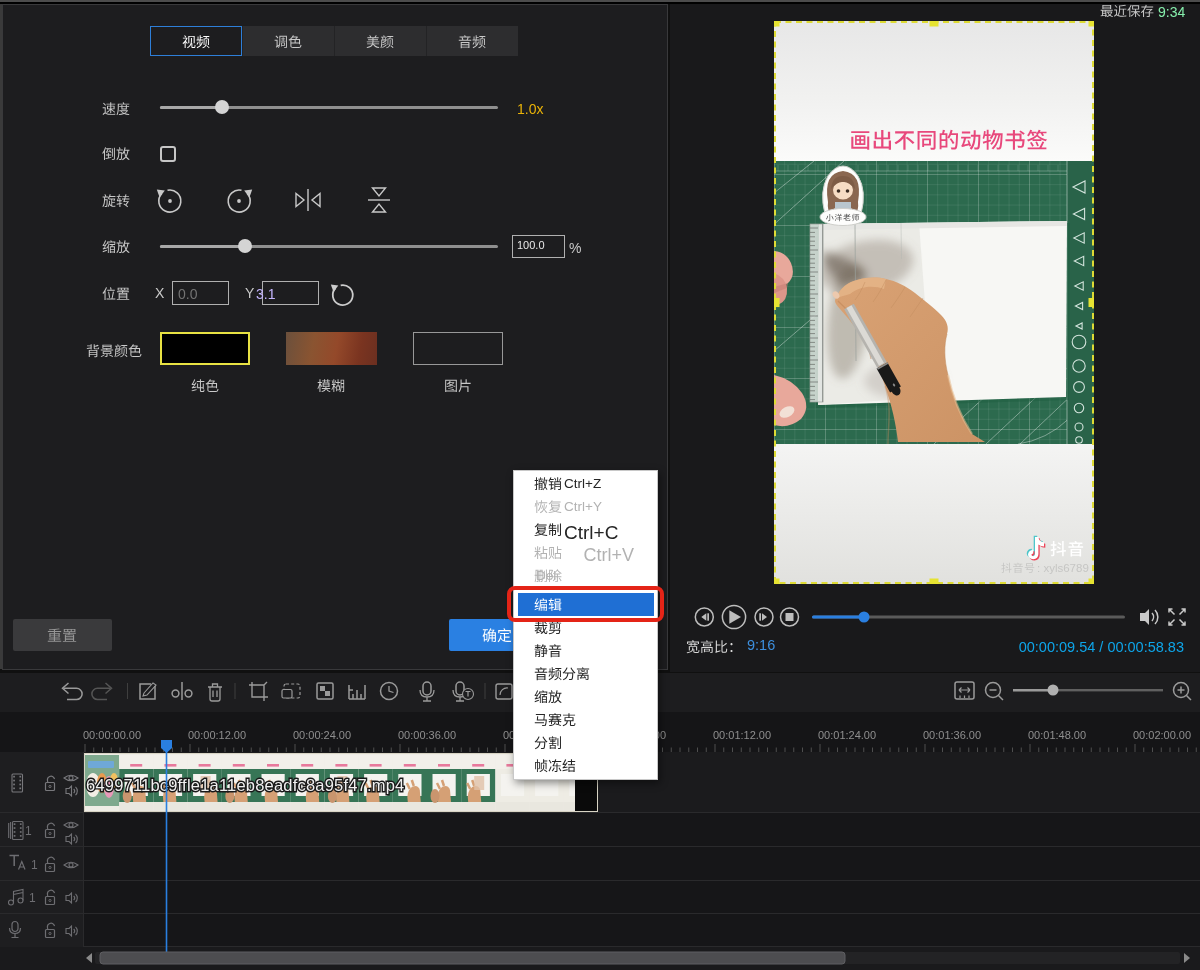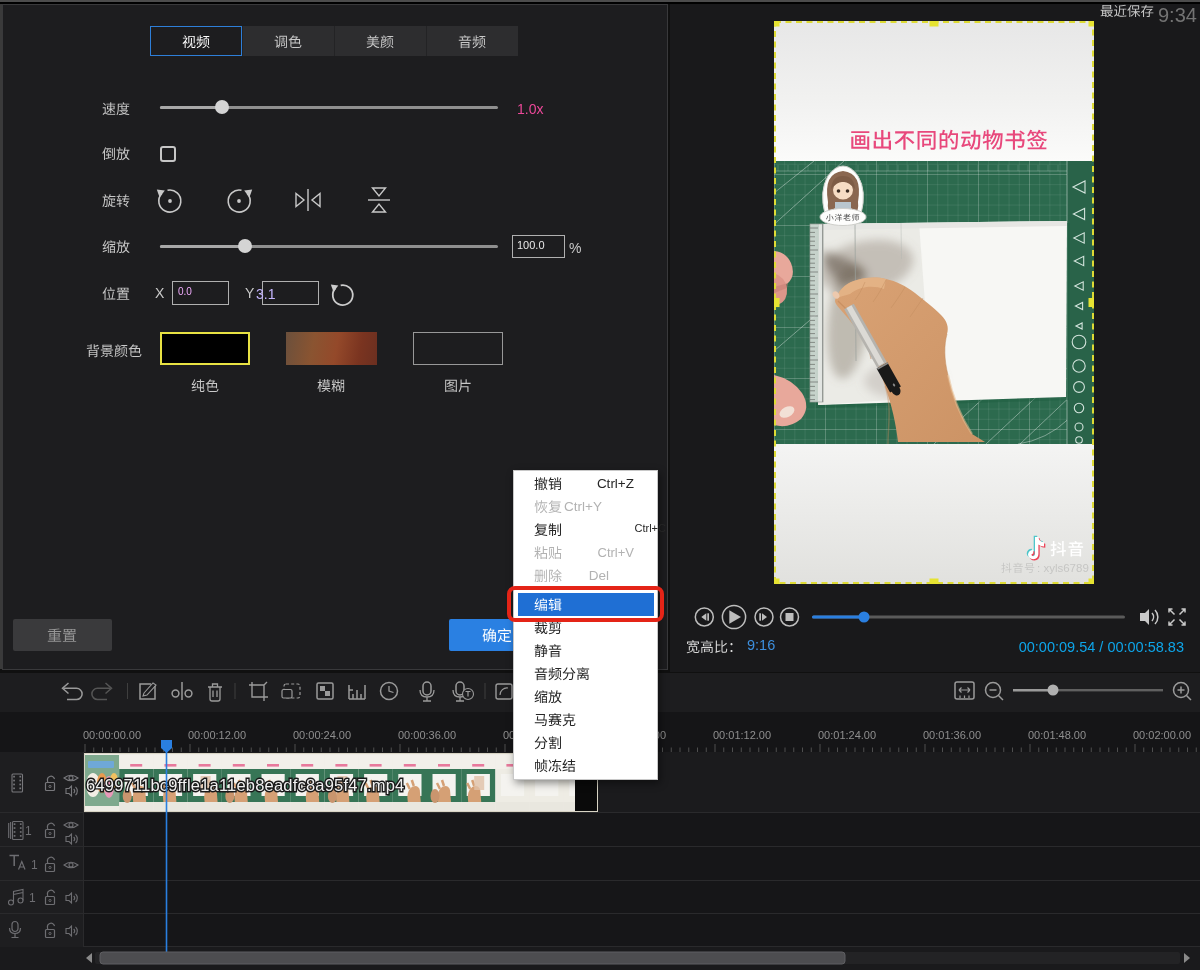--- a/index.html
+++ b/index.html
@@ -51,21 +51,21 @@
     <g transform="translate(0,16)">
       <g fill="#c9c9c9" transform="scale(0.014,-0.014)">
         <path transform="translate(0,0)" d="M68 760C124 708 192 634 223 587L283 632C250 679 181 750 125 799ZM266 483H48V413H194V100C148 84 95 42 42 -9L89 -72C142 -10 194 43 231 43C254 43 285 14 327 -11C397 -50 482 -61 600 -61C695 -61 869 -55 941 -50C942 -29 954 5 962 24C865 14 717 7 602 7C494 7 408 13 344 50C309 69 286 87 266 97ZM428 528H587V400H428ZM660 528H827V400H660ZM587 839V736H318V671H587V588H358V340H554C496 255 398 174 306 135C322 121 344 96 355 78C437 121 525 198 587 283V49H660V281C744 220 833 147 880 95L928 145C875 201 773 279 684 340H899V588H660V671H945V736H660V839Z"></path>
         <path transform="translate(1000,0)" d="M386 644V557H225V495H386V329H775V495H937V557H775V644H701V557H458V644ZM701 495V389H458V495ZM757 203C713 151 651 110 579 78C508 111 450 153 408 203ZM239 265V203H369L335 189C376 133 431 86 497 47C403 17 298 -1 192 -10C203 -27 217 -56 222 -74C347 -60 469 -35 576 7C675 -37 792 -65 918 -80C927 -61 946 -31 962 -15C852 -5 749 15 660 46C748 93 821 157 867 243L820 268L807 265ZM473 827C487 801 502 769 513 741H126V468C126 319 119 105 37 -46C56 -52 89 -68 104 -80C188 78 201 309 201 469V670H948V741H598C586 773 566 813 548 845Z"></path>
       </g>
     </g>
   </svg>
 <div class="abs" style="left:160px;top:106px;width:338px;height:3px;background:#8f8f8f;border-radius:2px"></div>
 <div class="abs" style="left:160px;top:106px;width:62px;height:3px;background:#a8a8a8;border-radius:2px"></div>
 <div class="abs" style="left:215px;top:100px;width:14px;height:14px;background:#d4d4d4;border-radius:50%"></div>
-<span class="abs" style="left:517px;top:101px;font-size:14px;color:#ec4899">1.0x</span>
+<span class="abs" style="left:517px;top:101px;font-size:14px;color:#eab308">1.0x</span>
 <svg style="position:absolute;left:102px;top:143px;pointer-events:none;" width="30" height="21">
     <g transform="translate(0,16)">
       <g fill="#c9c9c9" transform="scale(0.014,-0.014)">
         <path transform="translate(0,0)" d="M708 758V168H774V758ZM852 812V31C852 13 846 8 829 7C811 6 756 6 692 8C703 -10 715 -41 719 -60C798 -60 847 -58 878 -46C908 -35 920 -15 920 31V812ZM512 630C530 604 548 575 565 546L375 521C410 574 444 640 470 704H662V769H294V704H394C368 633 332 567 319 548C306 524 292 508 278 504C287 487 297 454 301 439C322 449 354 456 595 492C608 467 619 444 626 425L683 453C662 506 612 590 566 653ZM223 836C177 682 102 528 19 427C32 408 51 368 57 350C87 387 116 430 144 478V-80H214V614C244 679 270 748 291 817ZM251 66 264 -2C374 21 526 52 671 83L666 144L493 110V252H650V317H493V428H423V317H278V252H423V97Z"></path>
         <path transform="translate(1000,0)" d="M206 823C225 780 248 723 257 686L326 709C316 743 293 799 272 842ZM44 678V608H162V400C162 258 147 100 25 -30C43 -43 68 -63 81 -79C214 63 234 233 234 399V405H371C364 130 357 33 340 11C333 -1 324 -3 310 -3C294 -3 257 -3 216 1C226 -18 233 -48 235 -69C278 -71 320 -71 344 -68C371 -66 387 -58 404 -35C430 -1 436 111 442 440C443 451 443 475 443 475H234V608H488V678ZM625 583H813C793 456 763 348 717 257C673 349 642 457 622 574ZM612 841C582 668 527 500 445 395C462 381 491 353 503 338C530 374 555 416 577 463C601 359 632 265 673 183C614 98 536 32 431 -17C446 -32 468 -65 475 -82C575 -31 653 33 713 113C767 31 834 -34 918 -78C930 -58 954 -29 971 -14C882 27 813 95 759 181C822 289 862 421 888 583H962V653H647C663 709 677 768 689 828Z"></path>
       </g>
     </g>
   </svg>
 <div class="abs" style="left:160px;top:146px;width:16px;height:16px;border:2px solid #c6c6c6;border-radius:3px"></div>
 <svg style="position:absolute;left:102px;top:190px;pointer-events:none;" width="30" height="21">
@@ -115,21 +115,21 @@
 <svg style="position:absolute;left:102px;top:283px;pointer-events:none;" width="30" height="21">
     <g transform="translate(0,16)">
       <g fill="#c9c9c9" transform="scale(0.014,-0.014)">
         <path transform="translate(0,0)" d="M369 658V585H914V658ZM435 509C465 370 495 185 503 80L577 102C567 204 536 384 503 525ZM570 828C589 778 609 712 617 669L692 691C682 734 660 797 641 847ZM326 34V-38H955V34H748C785 168 826 365 853 519L774 532C756 382 716 169 678 34ZM286 836C230 684 136 534 38 437C51 420 73 381 81 363C115 398 148 439 180 484V-78H255V601C294 669 329 742 357 815Z"></path>
         <path transform="translate(1000,0)" d="M651 748H820V658H651ZM417 748H582V658H417ZM189 748H348V658H189ZM190 427V6H57V-50H945V6H808V427H495L509 486H922V545H520L531 603H895V802H117V603H454L446 545H68V486H436L424 427ZM262 6V68H734V6ZM262 275H734V217H262ZM262 320V376H734V320ZM262 172H734V113H262Z"></path>
       </g>
     </g>
   </svg>
 <span class="abs" style="left:155px;top:285px;font-size:14px;color:#c9c9c9">X</span>
 <div class="abs" style="left:172px;top:281px;width:57px;height:24px;border:1px solid #b0b0b0"></div>
-<span class="abs" style="left:178px;top:286px;font-size:10px;color:#f0abfc">0.0</span>
+<span class="abs" style="left:178px;top:286px;font-size:14px;color:#737373">0.0</span>
 <span class="abs" style="left:245px;top:285px;font-size:14px;color:#c9c9c9">Y</span>
 <div class="abs" style="left:262px;top:281px;width:57px;height:24px;border:1px solid #b0b0b0"></div>
 <span class="abs" style="left:256px;top:286px;font-size:14px;color:#c4b5fd">3.1</span>
 <svg class="abs" style="left:328px;top:279px" width="30" height="30" fill="none" stroke="#cccccc" stroke-width="1.8">
 <g transform="translate(15,16)">
       <path d="M -7.5,-6.8 A 10,10 0 1 0 -2.3,-9.7"></path>
       <path d="M -12.2,-10.4 L -4.7,-9.5 L -9.5,-3 Z" fill="#cccccc" stroke="none"></path>
     </g>
 </svg>
 <svg style="position:absolute;left:86px;top:340px;pointer-events:none;" width="58" height="21">
@@ -190,21 +190,21 @@
 <svg style="position:absolute;left:1100px;top:1px;pointer-events:none;" width="56" height="20">
     <g transform="translate(0,15)">
       <g fill="#c9c9c9" transform="scale(0.0135,-0.0135)">
         <path transform="translate(0,0)" d="M248 635H753V564H248ZM248 755H753V685H248ZM176 808V511H828V808ZM396 392V325H214V392ZM47 43 54 -24 396 17V-80H468V26L522 33V94L468 88V392H949V455H49V392H145V52ZM507 330V268H567L547 262C577 189 618 124 671 70C616 29 554 -2 491 -22C504 -35 522 -61 529 -77C596 -53 662 -19 720 26C776 -20 843 -55 919 -77C929 -59 948 -32 964 -18C891 0 826 31 771 71C837 135 889 215 920 314L877 333L863 330ZM613 268H832C806 209 767 157 721 113C675 157 639 209 613 268ZM396 269V198H214V269ZM396 142V80L214 59V142Z"></path>
         <path transform="translate(1000,0)" d="M81 783C136 730 201 654 231 607L292 650C260 697 193 769 138 820ZM866 840C764 809 574 789 415 780V558C415 428 406 250 318 120C335 111 368 89 381 75C459 187 483 344 489 475H693V78H767V475H952V545H491V558V720C644 730 814 749 928 784ZM262 478H52V404H189V125C144 108 92 63 39 6L89 -63C140 5 189 64 223 64C245 64 277 30 319 4C389 -39 472 -51 597 -51C693 -51 872 -45 943 -40C944 -19 956 19 965 39C868 28 718 20 599 20C486 20 401 27 336 68C302 88 281 107 262 119Z"></path>
         <path transform="translate(2000,0)" d="M452 726H824V542H452ZM380 793V474H598V350H306V281H554C486 175 380 74 277 23C294 9 317 -18 329 -36C427 21 528 121 598 232V-80H673V235C740 125 836 20 928 -38C941 -19 964 7 981 22C884 74 782 175 718 281H954V350H673V474H899V793ZM277 837C219 686 123 537 23 441C36 424 58 384 65 367C102 404 138 448 173 496V-77H245V607C284 673 319 744 347 815Z"></path>
         <path transform="translate(3000,0)" d="M613 349V266H335V196H613V10C613 -4 610 -8 592 -9C574 -10 514 -10 448 -8C458 -29 468 -58 471 -79C557 -79 613 -79 647 -68C680 -56 689 -35 689 9V196H957V266H689V324C762 370 840 432 894 492L846 529L831 525H420V456H761C718 416 663 375 613 349ZM385 840C373 797 359 753 342 709H63V637H311C246 499 153 370 31 284C43 267 61 235 69 216C112 247 152 282 188 320V-78H264V411C316 481 358 557 394 637H939V709H424C438 746 451 784 462 821Z"></path>
       </g>
     </g>
   </svg>
-<span class="abs" style="left:1158px;top:4px;font-size:20px;color:#737373">9:34</span>
+<span class="abs" style="left:1158px;top:4px;font-size:14px;color:#86efac">9:34</span>
 <svg class="abs" style="left:774px;top:21px" width="320" height="563" viewBox="0 0 320 563">
     <defs>
 <linearGradient id="topband" x1="0" y1="0" x2="0" y2="1">
         <stop offset="0" stop-color="#e7e7e7"></stop>
         <stop offset="0.55" stop-color="#f1f1f0"></stop>
         <stop offset="1" stop-color="#fbfbfa"></stop>
       </linearGradient>
 <linearGradient id="botband" x1="0" y1="0" x2="0" y2="1">
         <stop offset="0" stop-color="#f4f4f3"></stop>
         <stop offset="1" stop-color="#e1e1de"></stop>
@@ -931,57 +931,57 @@
   </svg>
 <div class="abs" style="left:513px;top:470px;width:145px;height:310px;background:#fff;border:1px solid #c8c8c8;box-shadow:2px 3px 8px rgba(0,0,0,0.45);z-index:40"></div>
 <svg style="position:absolute;left:534px;top:472.5px;pointer-events:none;z-index:50;" width="30" height="21">
     <g transform="translate(0,16)">
       <g fill="#262626" transform="scale(0.014,-0.014)">
         <path transform="translate(0,0)" d="M306 735V672H412C389 619 358 570 347 556C334 539 322 527 311 525C318 509 328 478 331 465C347 474 376 478 568 507L585 463L638 486C623 527 592 591 565 640L514 620C524 601 535 580 546 558L402 539C429 577 458 624 482 672H660V735H520C511 766 497 805 483 837L422 825C433 798 444 764 453 735ZM149 839V638H48V568H149V342L34 309L54 235L149 266V4C149 -8 146 -11 135 -11C125 -11 96 -12 63 -10C72 -30 80 -60 82 -77C132 -77 165 -75 187 -63C207 -52 215 -32 215 4V288L315 321L304 390L215 362V568H305V638H215V839ZM401 243H542V163H401ZM401 296V377H542V296ZM337 435V-74H401V109H542V2C542 -7 540 -10 530 -10C520 -10 492 -10 459 -9C468 -27 477 -54 478 -72C525 -72 558 -71 579 -60C600 -49 606 -30 606 2V435ZM751 600H853C842 477 825 366 796 270C767 368 751 472 742 565ZM726 847C709 684 678 526 616 423C631 411 655 382 663 369C678 394 691 421 703 450C715 363 734 269 763 182C727 97 677 26 608 -29C622 -42 645 -68 653 -82C712 -31 759 30 795 100C826 31 866 -30 917 -78C928 -61 950 -33 963 -21C904 28 861 97 829 174C876 292 903 434 919 600H962V666H765C776 721 786 779 793 838Z"></path>
         <path transform="translate(1000,0)" d="M438 777C477 719 518 641 533 592L596 624C579 674 537 749 497 805ZM887 812C862 753 817 671 783 622L840 595C875 643 919 717 953 783ZM178 837C148 745 97 657 37 597C50 582 69 545 75 530C107 563 137 604 164 649H410V720H203C218 752 232 785 243 818ZM62 344V275H206V77C206 34 175 6 158 -4C170 -19 188 -50 194 -67C209 -51 236 -34 404 60C399 75 392 104 390 124L275 64V275H415V344H275V479H393V547H106V479H206V344ZM520 312H855V203H520ZM520 377V484H855V377ZM656 841V554H452V-80H520V139H855V15C855 1 850 -3 836 -3C821 -4 770 -4 714 -3C725 -21 734 -52 737 -71C813 -71 860 -71 887 -58C915 -47 924 -25 924 14V555L855 554H726V841Z"></path>
       </g>
     </g>
   </svg>
-<span class="abs" style="left:564px;top:475.5px;width:70px;text-align:right;font-size:13.5px;color:#262626;z-index:50">Ctrl+Z</span>
+<span class="abs" style="left:564px;top:475.5px;width:70px;text-align:left;font-size:13.5px;color:#262626;z-index:50">Ctrl+Z</span>
 <svg style="position:absolute;left:534px;top:495.5px;pointer-events:none;z-index:50;" width="30" height="21">
     <g transform="translate(0,16)">
       <g fill="#b2b2b2" transform="scale(0.014,-0.014)">
         <path transform="translate(0,0)" d="M166 840V-79H236V840ZM88 649C83 566 66 456 39 391L97 370C125 442 142 557 145 640ZM242 659C271 596 297 513 304 463L361 488C354 537 326 617 296 678ZM587 482C575 396 554 311 518 252C532 245 557 230 568 221C604 283 630 377 645 471ZM867 489C851 404 823 314 788 254C804 247 831 235 844 226C877 289 908 385 928 476ZM504 842C499 789 494 738 488 688H346V619H478C444 408 386 232 277 114C292 102 322 76 333 63C450 198 511 387 548 619H944V688H558C564 736 569 785 574 836ZM704 584C691 258 648 59 423 -21C439 -36 457 -63 466 -82C594 -30 668 53 710 176C753 63 818 -27 912 -75C922 -57 943 -31 960 -18C848 31 774 144 738 282C755 367 763 466 767 581Z"></path>
         <path transform="translate(1000,0)" d="M288 442H753V374H288ZM288 559H753V493H288ZM213 614V319H325C268 243 180 173 93 127C109 115 135 90 147 78C187 102 229 132 269 166C311 123 362 85 422 54C301 18 165 -3 33 -13C45 -30 58 -61 62 -80C214 -65 372 -36 508 15C628 -32 769 -60 920 -72C930 -53 947 -23 963 -6C830 2 705 21 596 52C688 97 766 155 818 228L771 259L759 255H358C375 275 391 296 405 317L399 319H831V614ZM267 840C220 741 134 649 48 590C63 576 86 545 96 530C148 570 201 622 246 680H902V743H292C308 768 323 793 335 819ZM700 197C650 151 583 113 505 83C430 113 367 151 320 197Z"></path>
       </g>
     </g>
   </svg>
 <span class="abs" style="left:564px;top:498.5px;width:70px;text-align:left;font-size:13.5px;color:#b2b2b2;z-index:50">Ctrl+Y</span>
 <svg style="position:absolute;left:534px;top:518.5px;pointer-events:none;z-index:50;" width="30" height="21">
     <g transform="translate(0,16)">
       <g fill="#262626" transform="scale(0.014,-0.014)">
         <path transform="translate(0,0)" d="M288 442H753V374H288ZM288 559H753V493H288ZM213 614V319H325C268 243 180 173 93 127C109 115 135 90 147 78C187 102 229 132 269 166C311 123 362 85 422 54C301 18 165 -3 33 -13C45 -30 58 -61 62 -80C214 -65 372 -36 508 15C628 -32 769 -60 920 -72C930 -53 947 -23 963 -6C830 2 705 21 596 52C688 97 766 155 818 228L771 259L759 255H358C375 275 391 296 405 317L399 319H831V614ZM267 840C220 741 134 649 48 590C63 576 86 545 96 530C148 570 201 622 246 680H902V743H292C308 768 323 793 335 819ZM700 197C650 151 583 113 505 83C430 113 367 151 320 197Z"></path>
         <path transform="translate(1000,0)" d="M676 748V194H747V748ZM854 830V23C854 7 849 2 834 2C815 1 759 1 700 3C710 -20 721 -55 725 -76C800 -76 855 -74 885 -62C916 -48 928 -26 928 24V830ZM142 816C121 719 87 619 41 552C60 545 93 532 108 524C125 553 142 588 158 627H289V522H45V453H289V351H91V2H159V283H289V-79H361V283H500V78C500 67 497 64 486 64C475 63 442 63 400 65C409 46 418 19 421 -1C476 -1 515 0 538 11C563 23 569 42 569 76V351H361V453H604V522H361V627H565V696H361V836H289V696H183C194 730 204 766 212 802Z"></path>
       </g>
     </g>
   </svg>
-<span class="abs" style="left:596px;top:521.5px;width:70px;text-align:right;font-size:11px;color:#262626;z-index:50">Ctrl+C</span>
+<span class="abs" style="left:564px;top:521.5px;width:70px;font-size:19px;color:#262626;z-index:50">Ctrl+C</span>
 <svg style="position:absolute;left:534px;top:541.5px;pointer-events:none;z-index:50;" width="30" height="21">
     <g transform="translate(0,16)">
       <g fill="#b2b2b2" transform="scale(0.014,-0.014)">
         <path transform="translate(0,0)" d="M55 754C83 687 108 599 114 541L175 557C167 616 142 702 112 770ZM397 779C382 712 352 613 326 554L379 538C407 594 441 686 469 761ZM461 360V-80H534V-33H854V-76H929V360H706V566H960V639H706V840H629V360ZM534 38V289H854V38ZM46 496V425H209C168 314 95 188 27 118C40 99 59 68 67 46C122 108 179 209 223 312V-79H295V297C335 249 387 183 406 151L450 211C428 238 329 340 295 370V425H459V496H295V840H223V496Z"></path>
         <path transform="translate(1000,0)" d="M223 652V373C223 246 211 68 37 -32C52 -44 73 -67 82 -81C268 35 289 226 289 373V652ZM268 127C308 71 355 -6 375 -53L433 -14C410 31 361 105 322 160ZM86 785V177H148V717H364V179H430V785ZM484 360V-80H551V-32H859V-76H928V360H715V569H960V640H715V840H645V360ZM551 38V290H859V38Z"></path>
       </g>
     </g>
   </svg>
-<span class="abs" style="left:564px;top:544.5px;width:70px;text-align:right;font-size:13px;color:#b2b2b2;z-index:50">Ctrl+V</span>
+<span class="abs" style="left:564px;top:544.5px;width:70px;text-align:right;font-size:18px;color:#b2b2b2;z-index:50">Ctrl+V</span>
 <svg style="position:absolute;left:534px;top:564.5px;pointer-events:none;z-index:50;" width="30" height="21">
     <g transform="translate(0,16)">
       <g fill="#b2b2b2" transform="scale(0.014,-0.014)">
         <path transform="translate(0,0)" d="M709 729V164H770V729ZM854 823V5C854 -10 849 -14 836 -14C823 -14 781 -15 733 -13C743 -32 753 -62 755 -80C819 -80 860 -78 885 -67C910 -56 920 -36 920 5V823ZM44 450V381H108V331C108 207 103 59 39 -43C55 -50 82 -69 94 -81C162 27 171 199 171 332V381H264V12C264 1 260 -3 250 -3C239 -3 207 -4 171 -3C180 -20 188 -51 190 -69C243 -69 277 -67 298 -55C320 -44 327 -23 327 11V381H397V374C397 242 393 71 337 -46C352 -53 380 -69 392 -79C452 44 460 235 460 375V381H553V12C553 0 549 -3 539 -4C528 -4 496 -4 460 -3C469 -21 477 -51 479 -69C533 -69 566 -67 587 -56C609 -44 616 -24 616 11V381H668V450H616V808H397V450H327V808H108V450ZM171 741H264V450H171ZM460 741H553V450H460Z"></path>
         <path transform="translate(1000,0)" d="M474 221C440 149 389 74 336 22C353 12 382 -8 394 -19C445 36 502 122 541 202ZM764 200C817 136 879 47 907 -10L967 25C938 81 877 166 820 229ZM78 800V-77H145V732H274C250 665 219 576 189 505C266 426 285 358 285 303C285 271 279 244 262 233C254 226 243 224 229 223C213 222 191 222 167 225C178 205 184 177 185 158C209 157 236 157 257 159C278 162 297 168 311 179C340 199 352 241 352 296C351 358 333 430 256 513C292 592 331 691 362 774L314 803L303 800ZM371 345V276H634V7C634 -6 630 -11 614 -11C600 -12 551 -12 495 -10C507 -30 517 -59 521 -79C593 -79 639 -78 668 -66C697 -55 706 -34 706 7V276H954V345H706V467H860V533H465V467H634V345ZM661 847C595 727 470 611 344 546C362 532 383 509 394 492C493 549 590 634 664 730C749 624 835 557 924 501C935 522 957 546 975 561C882 611 789 678 702 784L725 822Z"></path>
       </g>
     </g>
   </svg>
-<span class="abs" style="left:564px;top:567.5px;width:70px;text-align:center;font-size:13.5px;color:#b2b2b2;z-index:50">Del</span>
+<span class="abs" style="left:536px;top:567.5px;width:70px;text-align:left;font-size:13.5px;color:#b2b2b2;z-index:50">Del</span>
 <div class="abs" style="left:518px;top:592.5px;width:136px;height:23px;background:#1f6fd4;z-index:50"></div>
 <svg style="position:absolute;left:534px;top:593.5px;pointer-events:none;z-index:55;" width="30" height="21">
     <g transform="translate(0,16)">
       <g fill="#ffffff" transform="scale(0.014,-0.014)">
         <path transform="translate(0,0)" d="M40 54 58 -15C140 18 245 61 346 103L332 163C223 121 114 79 40 54ZM61 423C75 430 98 435 205 450C167 386 132 335 116 316C87 278 66 252 45 248C53 230 64 196 68 182C87 194 118 204 339 255C336 271 333 298 334 317L167 282C238 374 307 486 364 597L303 632C286 593 265 554 245 517L133 505C190 593 246 706 287 815L215 840C179 719 112 587 91 554C71 520 55 496 38 491C46 473 57 438 61 423ZM624 350V202H541V350ZM675 350H746V202H675ZM481 412V-72H541V143H624V-47H675V143H746V-46H797V143H871V-7C871 -14 868 -16 861 -17C854 -17 836 -17 814 -16C822 -32 829 -56 831 -73C867 -73 890 -71 908 -62C926 -52 930 -35 930 -8V413L871 412ZM797 350H871V202H797ZM605 826C621 798 637 762 648 732H414V515C414 361 405 139 314 -21C329 -28 360 -50 372 -63C465 99 482 335 483 498H920V732H729C717 765 697 811 675 846ZM483 668H850V561H483Z"></path>
         <path transform="translate(1000,0)" d="M551 751H819V650H551ZM482 808V594H892V808ZM81 332C89 340 119 346 153 346H244V202L40 167L56 94L244 132V-76H313V146L427 169L423 234L313 214V346H405V414H313V568H244V414H148C176 483 204 565 228 650H412V722H247C255 756 263 791 269 825L196 840C191 801 183 761 174 722H47V650H157C136 570 115 504 105 479C88 435 75 403 58 398C66 380 77 346 81 332ZM815 472V386H560V472ZM400 76 412 8 815 40V-80H885V46L959 52L960 115L885 110V472H953V535H423V472H491V82ZM815 329V242H560V329ZM815 185V105L560 86V185Z"></path>
       </g>
     </g>
   </svg>
 <svg style="position:absolute;left:534px;top:616.5px;pointer-events:none;z-index:50;" width="30" height="21">

